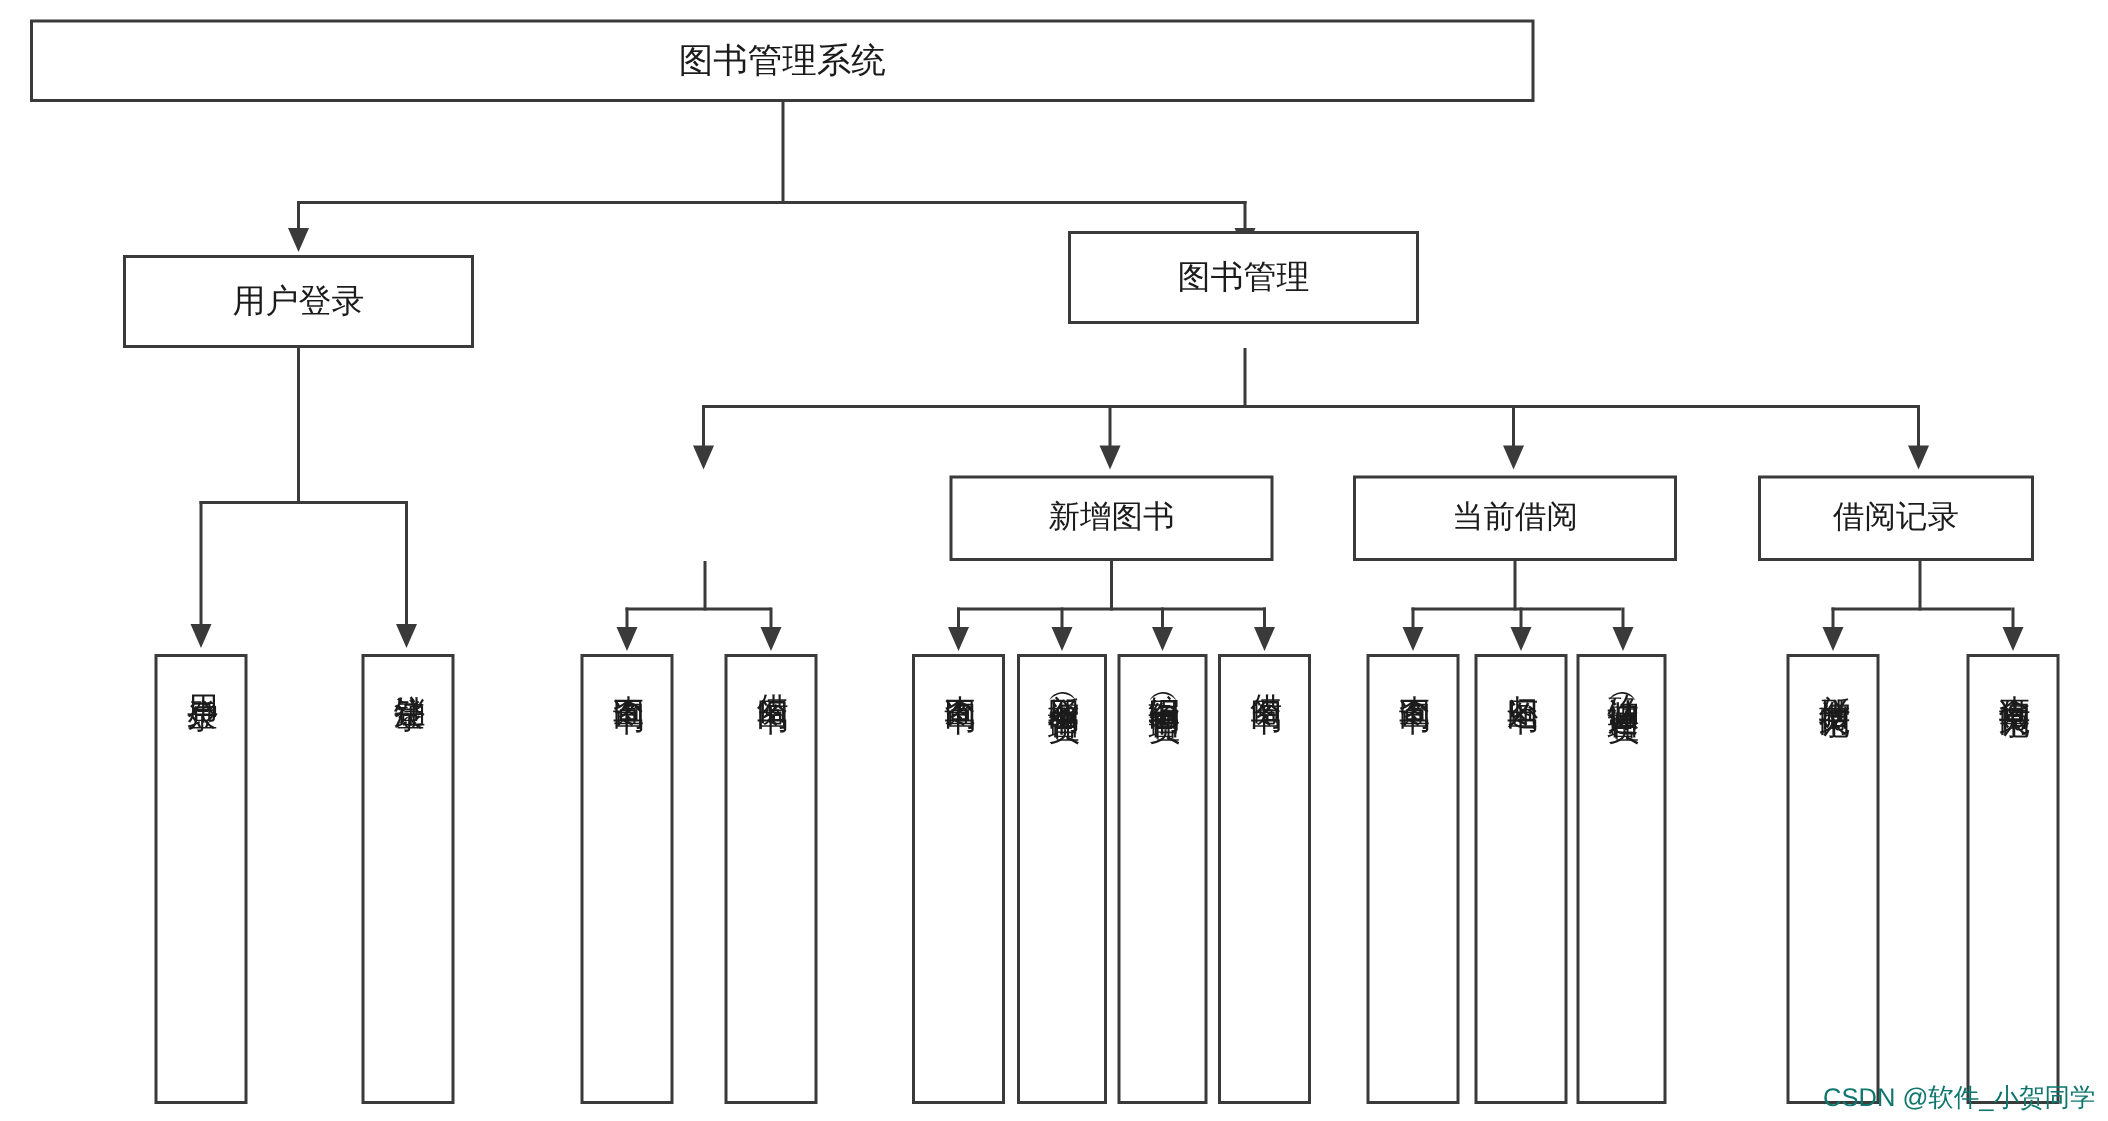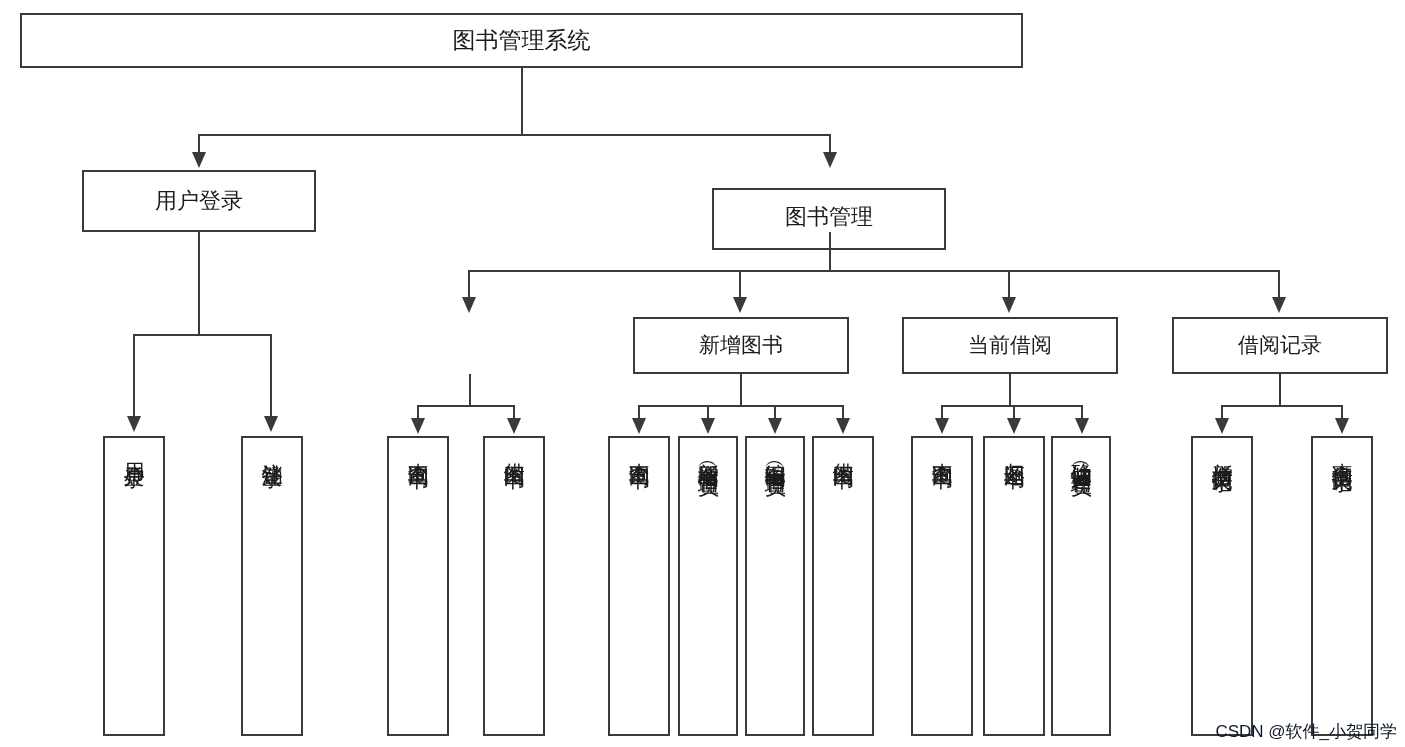--- a/index.html
+++ b/index.html
@@ -66,21 +66,21 @@
     border-left: 7px solid transparent;
     border-right: 7px solid transparent;
     border-top: 16px solid #3a3a3a;
   }
   
   #watermark {
     position: absolute;
     right: 8px;
     bottom: 4px;
     font-size: 17px;
-    color: #0f172a;
+    color: #0f766e;
     white-space: nowrap;
     user-select: none;
   }
 </style>
 </head>
 <body>
 
 <div id="canvas">
 
   <div class="node root" id="node-root" style="left: 20px; top: 13px; width: 1003px; height: 55px;">
@@ -92,21 +92,21 @@
   <div class="seg hline" style="left:198px; top:134px; width:633px;"></div>
 
   <div class="seg vline" style="left:198px; top:134px; height:20px;"></div>
   <div class="arrow" style="left:192px; top:152px;"></div>
   <div class="seg vline" style="left:829px; top:134px; height:20px;"></div>
   <div class="arrow" style="left:823px; top:152px;"></div>
 
   <div class="node lvl2" id="node-l2-0" style="left: 82px; top: 170px; width: 234px; height: 62px;">
     <span>用户登录</span>
   </div>
-  <div class="node lvl2" id="node-l2-1" style="left: 712px; top: 188px; width: 234px; height: 62px; font-family: Liberation Mono, monospace;">
+  <div class="node lvl2" id="node-l2-1" style="left: 712px; top: 154px; width: 234px; height: 62px;">
     <span>图书管理</span>
   </div>
 
   <div class="seg vline" style="left:198px; top:232px; height:104px;"></div>
   <div class="seg hline" style="left:133px; top:334px; width:139px;"></div>
   <div class="seg vline" style="left:133px; top:334px; height:84px;"></div>
   <div class="arrow" style="left:127px; top:416px;"></div>
   <div class="seg vline" style="left:270px; top:334px; height:84px;"></div>
   <div class="arrow" style="left:264px; top:416px;"></div>
 
@@ -120,21 +120,21 @@
   <div class="arrow" style="left:1002px; top:297px;"></div>
   <div class="seg vline" style="left:1278px; top:270px; height:29px;"></div>
   <div class="arrow" style="left:1272px; top:297px;"></div>
 
   <div class="node lvl3" id="node-l3-1" style="left: 633px; top: 317px; width: 216px; height: 57px;">
     <span>新增图书</span>
   </div>
   <div class="node lvl3" id="node-l3-2" style="left: 902px; top: 317px; width: 216px; height: 57px;">
     <span>当前借阅</span>
   </div>
-  <div class="node lvl3" id="node-l3-3" style="left: 1172px; top: 317px; width: 216px; height: 57px; justify-content: center;">
+  <div class="node lvl3" id="node-l3-3" style="left: 1172px; top: 317px; width: 184px; height: 57px; justify-content: center;">
     <span>借阅记录</span>
   </div>
 
   <div class="seg vline" style="left:469px; top:374px; height:33px;"></div>
   <div class="seg hline" style="left:417px; top:405px; width:97px;"></div>
   <div class="seg vline" style="left:417px; top:405px; height:15px;"></div>
   <div class="arrow" style="left:411px; top:418px;"></div>
   <div class="seg vline" style="left:513px; top:405px; height:15px;"></div>
   <div class="arrow" style="left:507px; top:418px;"></div>
 

